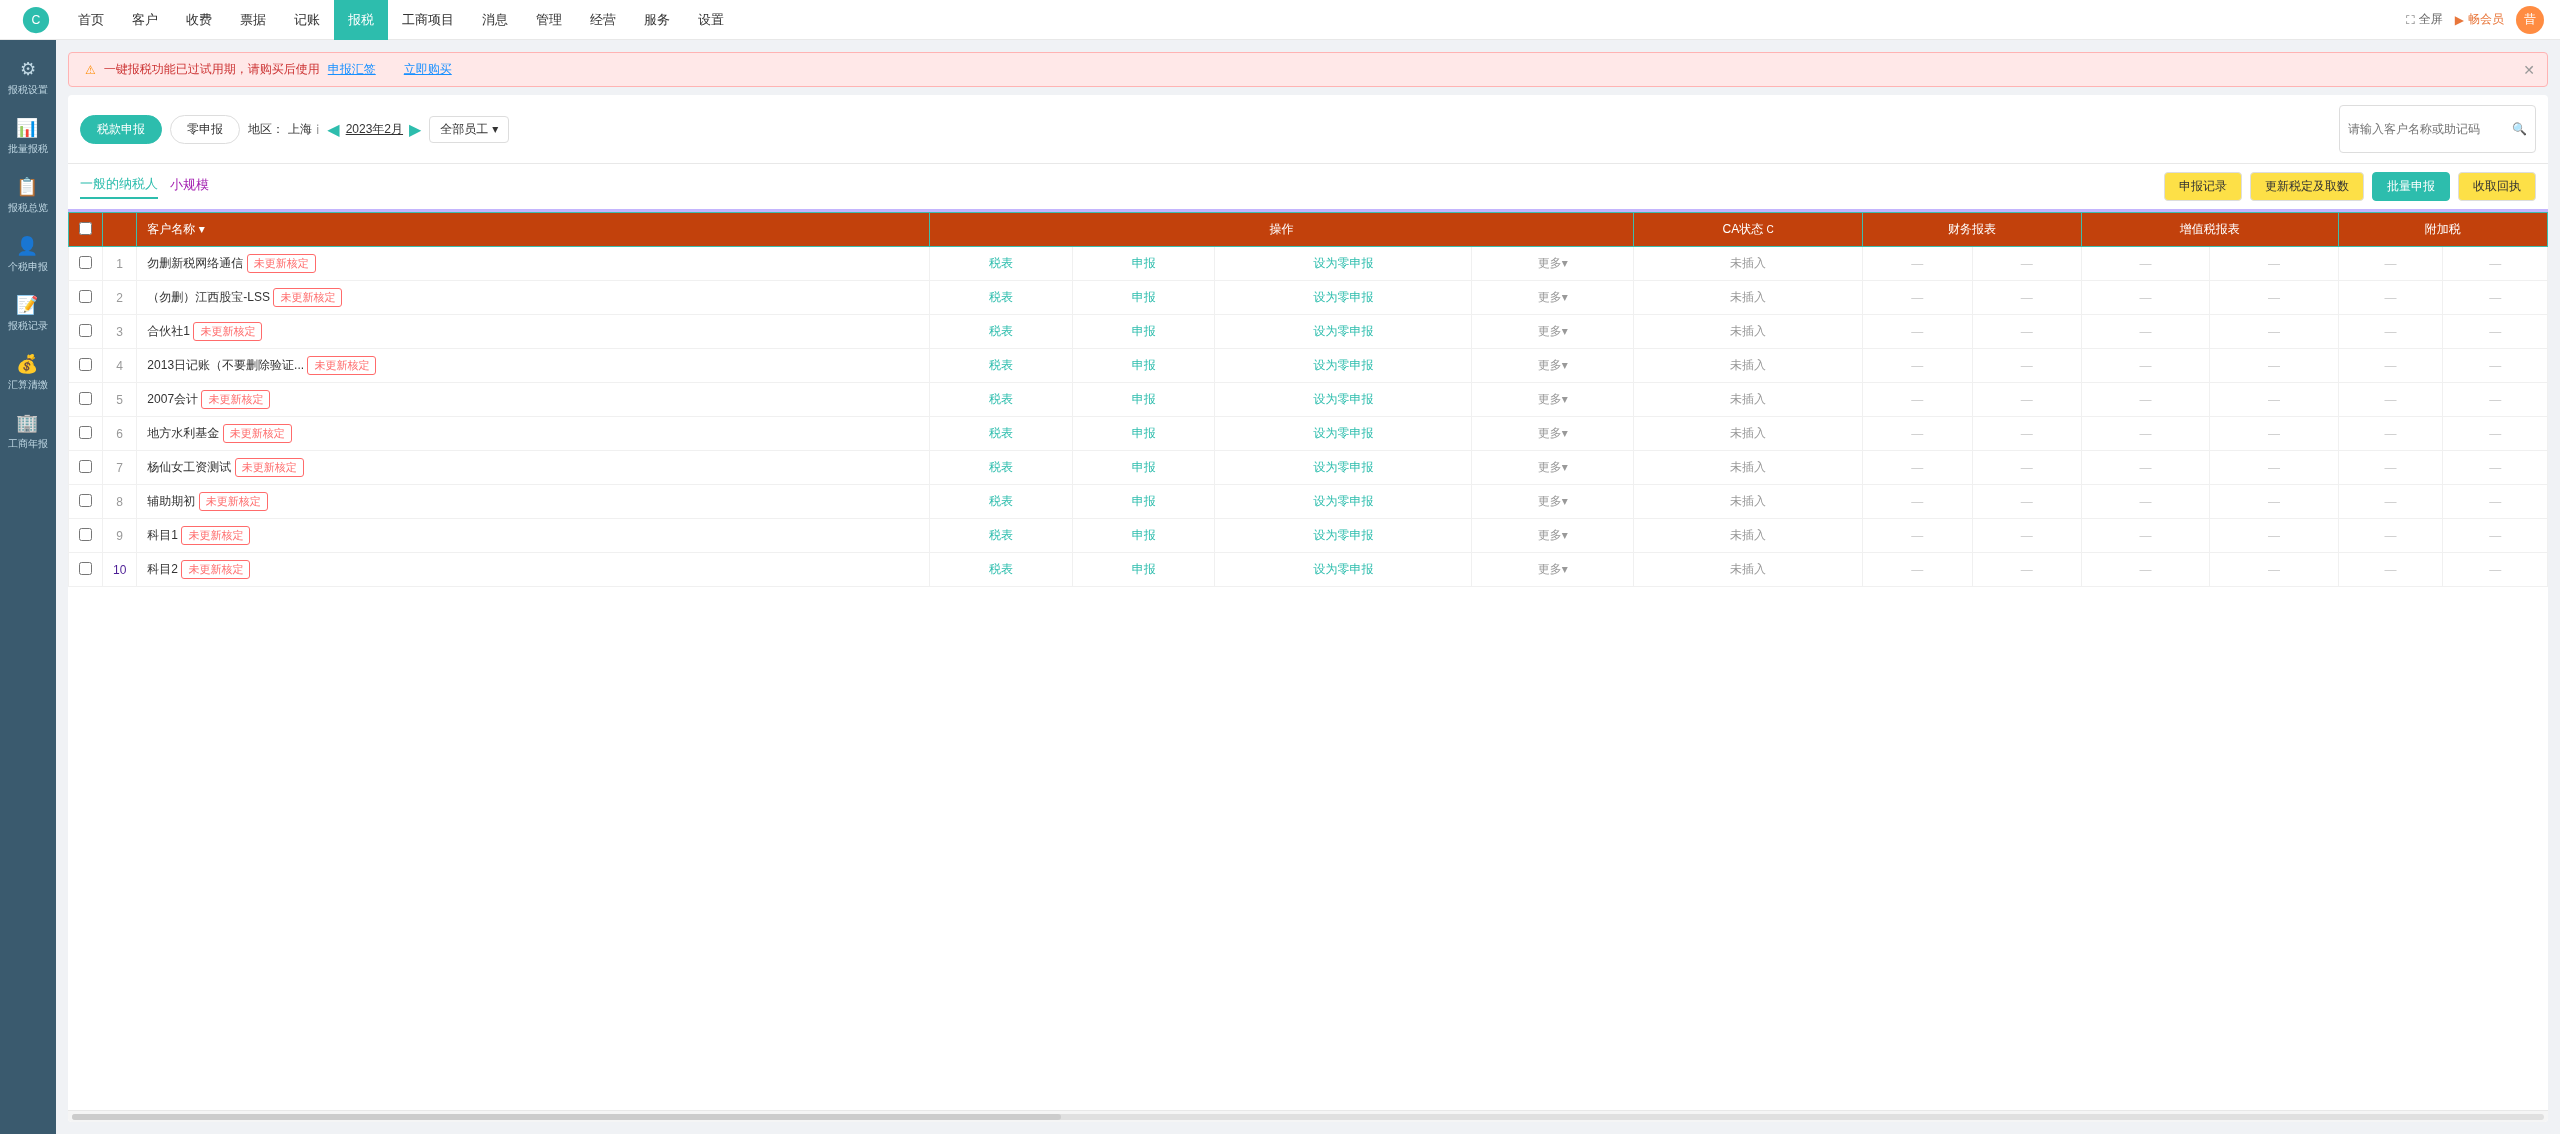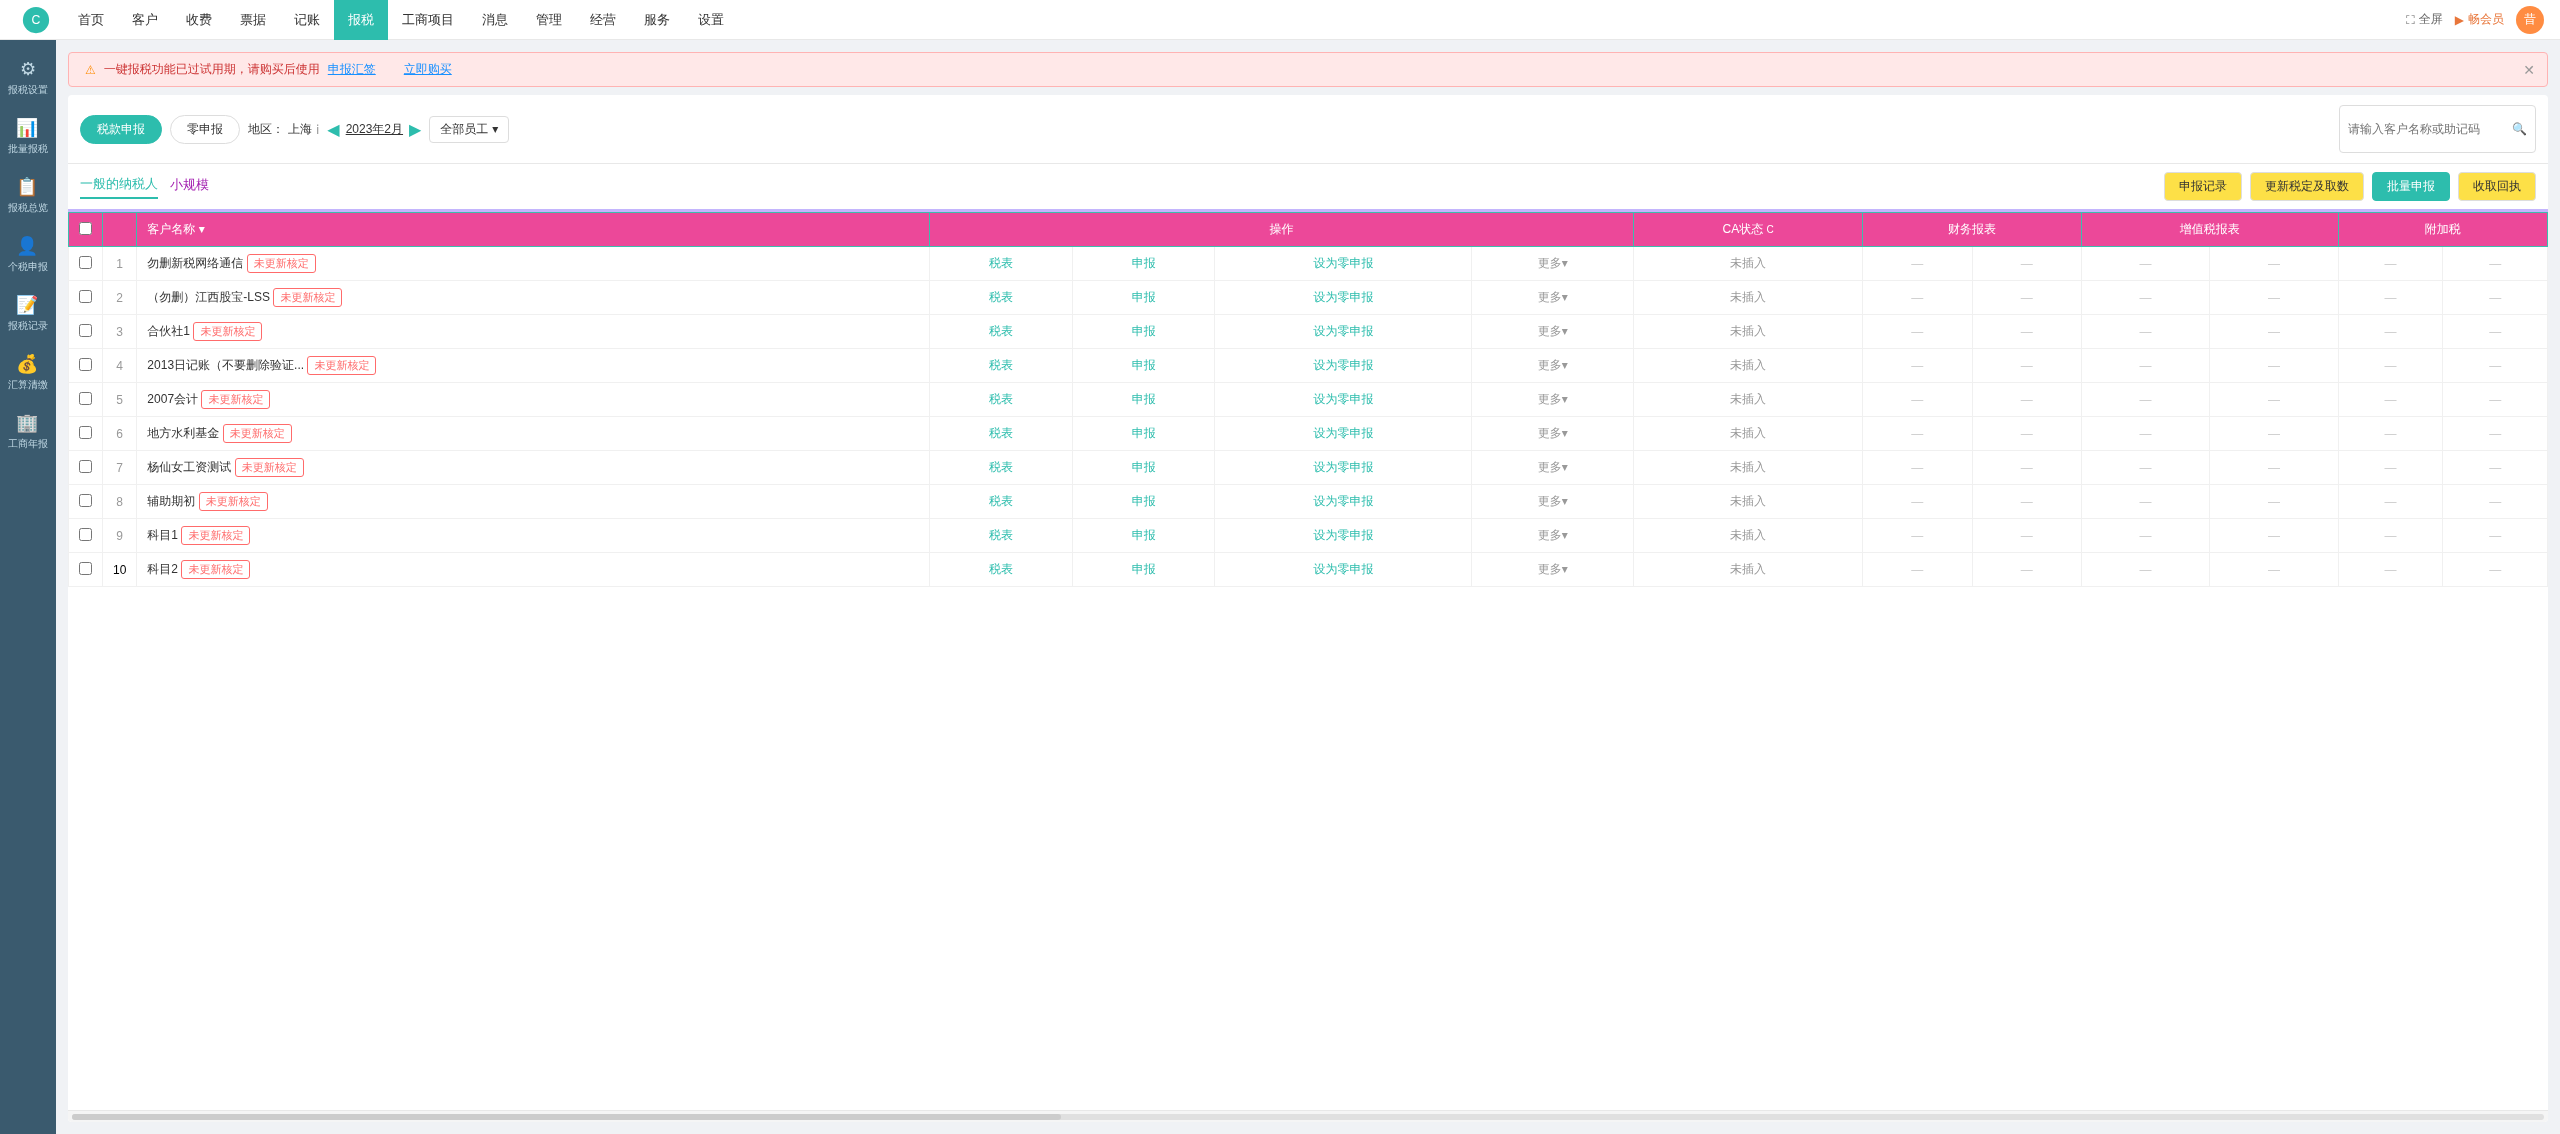--- a/index.html
+++ b/index.html
@@ -162,21 +162,21 @@
       cursor: pointer;
       font-size: 12px;
       color: #333;
     }
     .action-btn.primary { background: #2dbdad; color: #fff; border-color: #2dbdad; }
     .action-btn.secondary { background: #fde047; color: #333; }
 
     
     .table-wrapper { flex: 1; overflow: auto; }
     table { width: 100%; border-collapse: collapse; font-size: 12px; }
-    thead tr { background: #ec4899; color: #fff; }
+    thead tr { background: #c2410c; color: #fff; }
     thead th {
       padding: 8px 10px;
       text-align: center;
       border: 1px solid #3dbdad;
       font-weight: normal;
       white-space: nowrap;
     }
     thead th.col-name { text-align: left; }
     tbody tr { border-bottom: 1px solid #f0f0f0; }
     tbody td { padding: 7px 10px; border: 1px solid #f0f0f0; text-align: center; color: #333; white-space: nowrap; }
@@ -524,21 +524,21 @@
     <td><span class="dash">—</span></td>
     <td><span class="dash">—</span></td>
     <td><span class="dash">—</span></td>
     <td><span class="dash">—</span></td>
     <td><span class="dash">—</span></td>
   </tr>
                 <tr>
     <td class="checkbox-col">
       <input type="checkbox" style="">
     </td>
-    <td class="num-col" style="color:#000000;">10</td>
+    <td class="num-col" style="color:#4c1d95;">10</td>
     <td class="col-name">
       <span>科目2</span>
       <span class="status-badge">未更新核定</span>
     </td>
     <td><span class="link-btn">税表</span></td>
     <td><span class="link-btn">申报</span></td>
     <td><span class="link-btn">设为零申报</span></td>
     <td><span class="more-btn">更多▾</span></td>
     <td style="color:#999;">未插入</td>
     <td><span class="dash">—</span></td>

